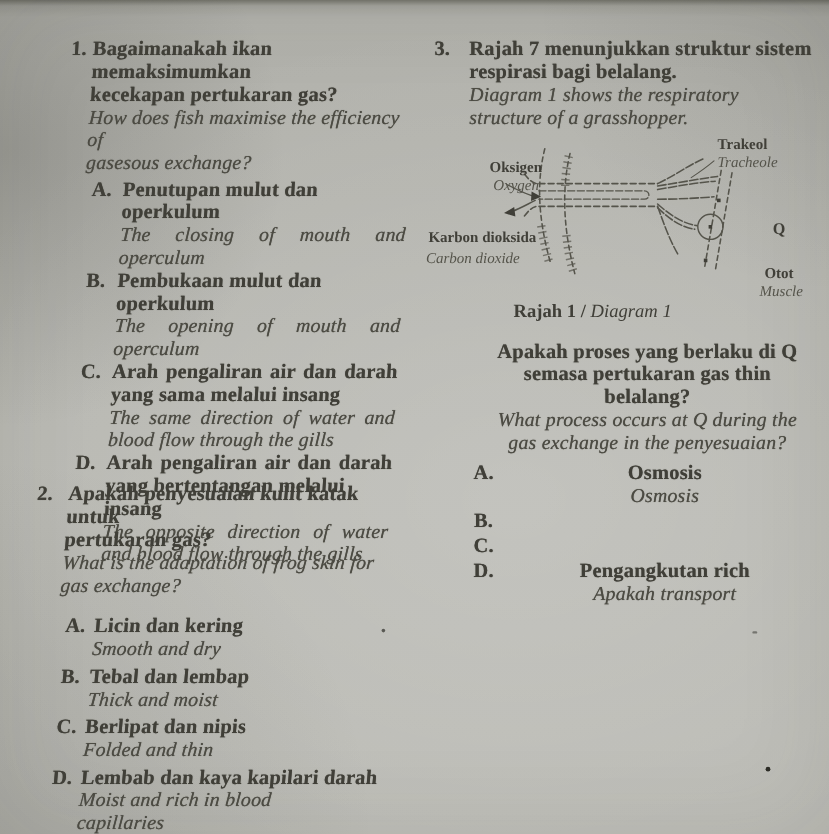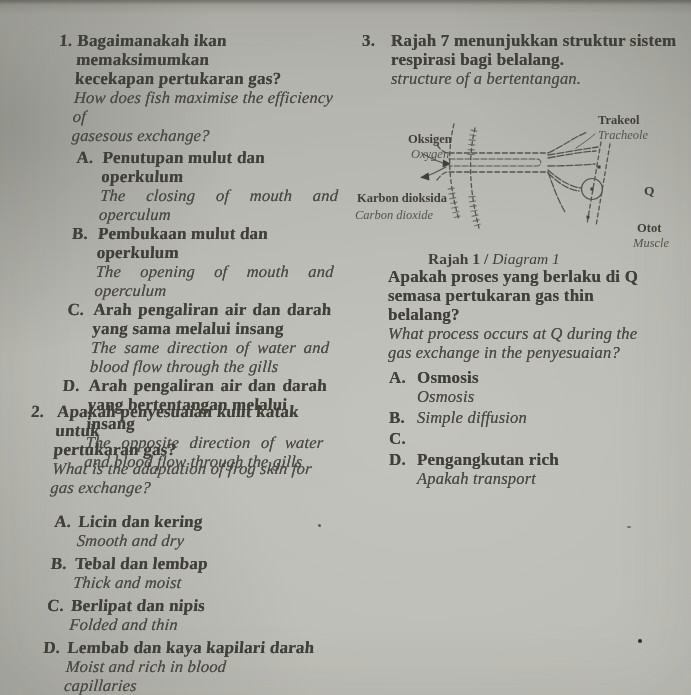--- a/index.html
+++ b/index.html
@@ -34,21 +34,21 @@
   .q1 .qhead{padding-left:60px;} .q1 .qnum{width:18px;}
   .q1 .opts{margin-top:3px;}
   .q1 .opt{padding-left:84px;} .q1 .letter{width:26px;}
   .q2{left:0;top:402px;width:348px;transform:skewX(-5deg);transform-origin:0 0;}
   .q2 .qhead{padding-left:32px;} .q2 .qnum{width:26px;}
   .q2 .opts{margin-top:15px;}
   .q2 .opt{padding-left:65px;margin-bottom:4px;} .q2 .letter{width:24px;}
   
   .q3head{left:345px;top:31px;width:346px;}
   .q3head .qhead{padding-left:17px;} .q3head .qnum{width:29px;}
-  .q3body{left:345px;top:267px;width:346px;}
+  .q3body{left:345px;top:283px;width:346px;text-align:center;}
   .q3body .qtext2{padding-left:43px;}
   .q3body .opts{margin-top:6px;}
   .q3body .opt{padding-left:44px;margin-bottom:2px;} .q3body .letter{width:28px;}
   .diagram{position:absolute;left:345px;top:108px;}
   .dlab{font-size:12.5px;font-weight:bold;fill:var(--ink);}
   .dlab-e{font-size:12.5px;font-style:italic;fill:var(--dink);}
   .cap{font-size:15.5px;font-weight:bold;fill:var(--ink);}
   .cap-e{font-style:italic;font-weight:normal;}
   .sk{stroke:var(--dink);fill:none;stroke-width:1.3;stroke-linecap:round;}
   .dash{stroke-dasharray:5 2.6;}
@@ -151,21 +151,22 @@
       </div>
     </div>
   </div>
 
   <div class="q q3head">
     <div class="qhead">
       <span class="qnum line">3.</span>
       <div class="qtext">
         <div class="line">Rajah 7 menunjukkan struktur sistem</div>
         <div class="line">respirasi bagi belalang.</div>
-        <div class="line eng">structure of a bertentangan.</div>
+        <div class="line eng">Diagram 1 shows the respiratory</div>
+        <div class="line eng">structure of a grasshopper.</div>
       </div>
     </div>
   </div>
 
   <svg class="diagram" width="346" height="166" viewBox="0 0 346 166">
 
     <path class="sk dash2" d="M 109,16 C 103,40 102,70 114,112"></path>
     <path class="sk dash2" d="M 130,20 C 124,45 123,78 134,120"></path>
     <path class="rung" d="M 106,80 C 108,92 110,102 113,112"></path>
     <path class="rung" d="M 127,88 C 128,99 130,110 133,119"></path>
@@ -223,21 +224,20 @@
       <div class="opt">
         <span class="letter line">A.</span>
         <div class="otext">
           <div class="line">Osmosis</div>
           <div class="line eng">Osmosis</div>
         </div>
       </div>
       <div class="opt">
         <span class="letter line">B.</span>
         <div class="otext">
-          <div class="line eng">Simple diffusion</div>
         </div>
       </div>
       <div class="opt">
         <span class="letter line">C.</span>
       </div>
       <div class="opt">
         <span class="letter line">D.</span>
         <div class="otext">
           <div class="line">Pengangkutan rich</div>
           <div class="line eng">Apakah transport</div>

